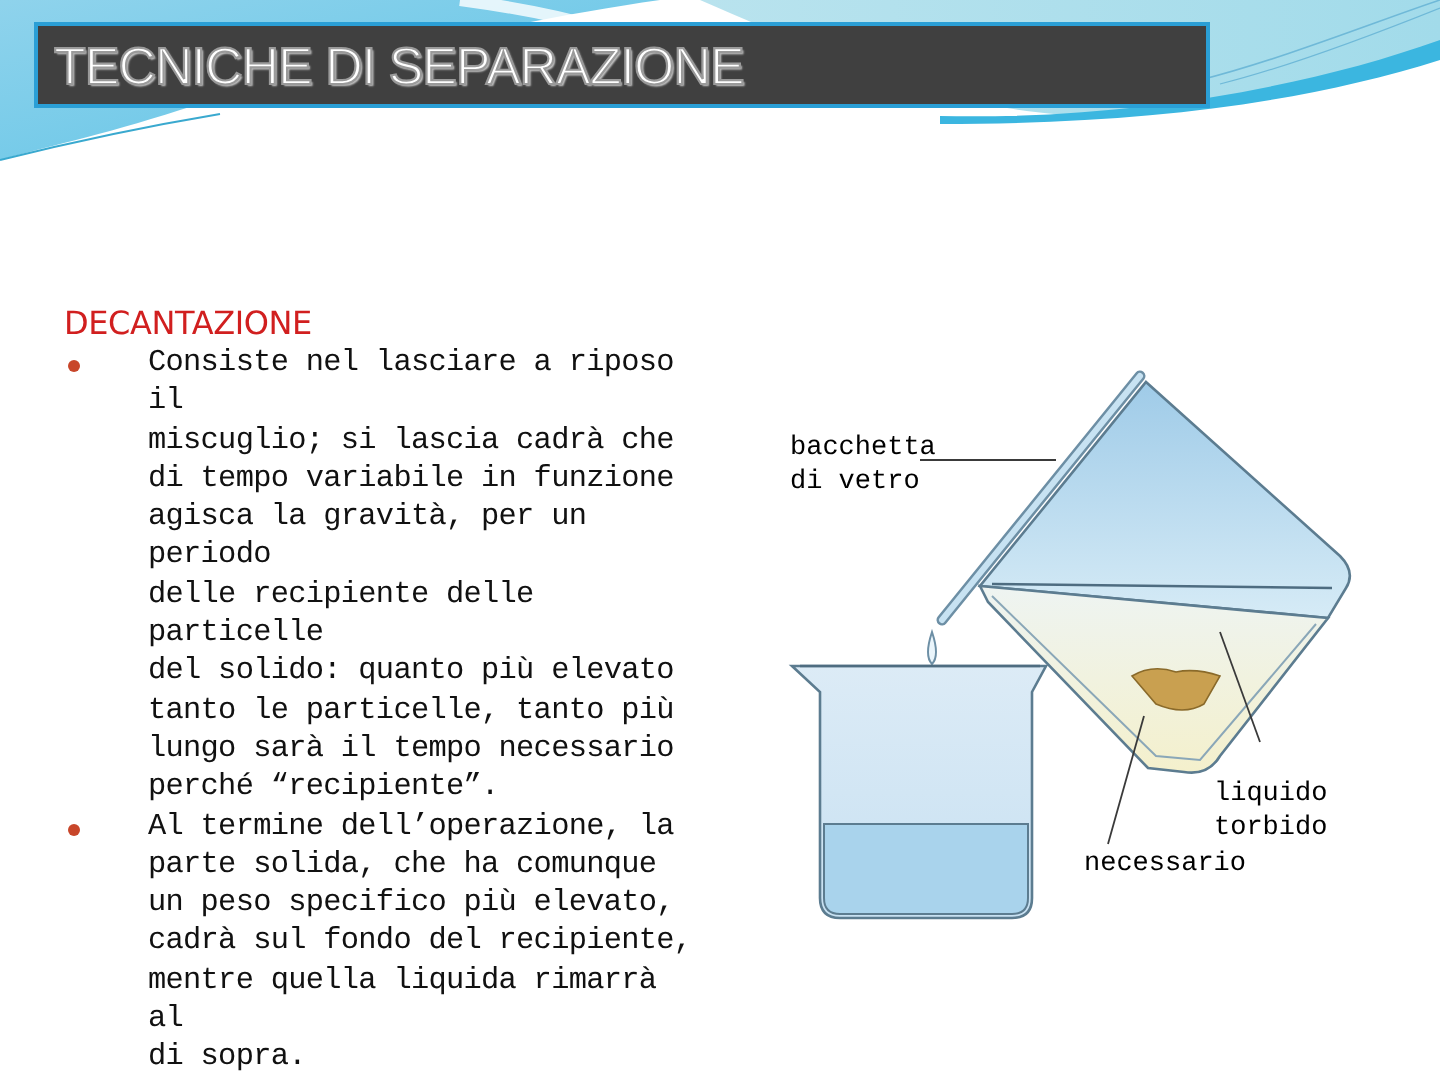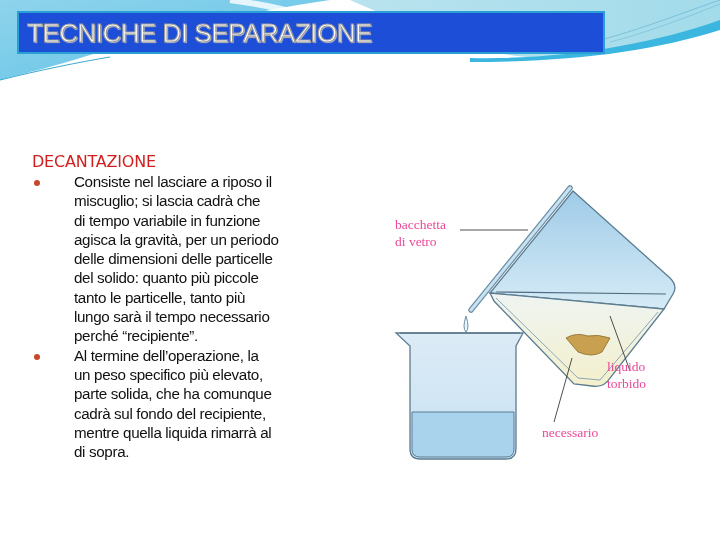--- a/index.html
+++ b/index.html
@@ -5,21 +5,21 @@
     html, body { margin: 0; padding: 0; }
     body {
       width: 720px; height: 540px; overflow: hidden; position: relative;
       background: #ffffff;
       font-family: "DejaVu Sans", sans-serif;
     }
     .slide { position: absolute; inset: 0; }
     .bg-waves { position: absolute; left: 0; top: 0; width: 720px; height: 120px; }
     .title-box {
       position: absolute; left: 17px; top: 11px; width: 588px; height: 43px;
-      background: #1d4ed8; border: 2px solid #2a9fd6; box-sizing: border-box;
+      background: #404040; border: 2px solid #2a9fd6; box-sizing: border-box;
     }
     .title-text {
       position: absolute; left: 8px; top: 4px;
       font-family: "Liberation Sans", sans-serif; font-size: 26px;
       letter-spacing: -0.5px;
       color: #ffffff;
       -webkit-text-stroke: 1.1px #9a9a9a;
       text-shadow: 1px 1px 1px #c8c8c8;
       white-space: nowrap; line-height: 32px;
     }
@@ -29,29 +29,29 @@
       font-family: "DejaVu Sans", sans-serif;
     }
     .bullet { position: relative; padding-left: 42px; margin-top: 0; }
     .bullet .dot {
       position: absolute; left: 2px; top: 8px; width: 6px; height: 6px;
       border-radius: 50%; background: #c8462a;
     }
     .bullet-text {
       font-size: 15.2px; line-height: 19.3px; color: #111;
       letter-spacing: -0.35px;
-      font-family: Liberation Sans, sans-serif;
+      font-family: Liberation Mono, monospace;
     }
     .figure {
       position: absolute; left: 378px; top: 166px; width: 300px; height: 302px;
       background: #ffffff;
     }
     .fig-label {
-      position: absolute; font-family: Liberation Serif, serif;
-      font-size: 13.5px; line-height: 17px; color: #ec4899; white-space: pre;
+      position: absolute; font-family: Liberation Mono, monospace;
+      font-size: 13.5px; line-height: 17px; color: #000000; white-space: pre;
     }
   </style>
 </head>
 <body>
 
 <div class="slide">
 
   <svg class="bg-waves" viewBox="0 0 720 120" width="720" height="120">
     <defs>
       <linearGradient id="gL" x1="0" y1="0" x2="1" y2="1">
@@ -79,34 +79,34 @@
   <div class="content">
     <div class="section-heading">DECANTAZIONE</div>
 
     <div class="bullet">
       <span class="dot"></span>
       <div class="bullet-text">
         <div>Consiste nel lasciare a riposo il</div>
         <div>miscuglio; si lascia cadrà che</div>
         <div>di tempo variabile in funzione</div>
         <div>agisca la gravità, per un periodo</div>
-        <div>delle dimensioni delle particelle</div>
-        <div>del solido: quanto più piccole</div>
+        <div>delle recipiente delle particelle</div>
+        <div>del solido: quanto più elevato</div>
         <div>tanto le particelle, tanto più</div>
         <div>lungo sarà il tempo necessario</div>
         <div>perché “recipiente”.</div>
       </div>
     </div>
 
     <div class="bullet">
       <span class="dot"></span>
       <div class="bullet-text">
         <div>Al termine dell’operazione, la</div>
+        <div>parte solida, che ha comunque</div>
         <div>un peso specifico più elevato,</div>
-        <div>parte solida, che ha comunque</div>
         <div>cadrà sul fondo del recipiente,</div>
         <div>mentre quella liquida rimarrà al</div>
         <div>di sopra.</div>
       </div>
     </div>
   </div>
 
   <div class="figure">
     <svg width="300" height="302" viewBox="0 0 300 302">
       <defs>
@@ -154,18 +154,18 @@
 
       <g stroke="#3a3a3a" stroke-width="0.9">
         <line x1="82" y1="64" x2="150" y2="64"></line>
         <line x1="232" y1="150" x2="252" y2="205"></line>
         <line x1="194" y1="192" x2="176" y2="256"></line>
       </g>
     </svg>
 
     <div class="fig-label" style="left:17px; top:50px;">bacchetta
 di vetro</div>
-    <div class="fig-label" style="left:229px; top:192px;">liquido
+    <div class="fig-label" style="left:229px; top:223px;">liquido
 torbido</div>
     <div class="fig-label" style="left:164px; top:258px;">necessario</div>
   </div>
 
 </div>
 
 </body></html>

